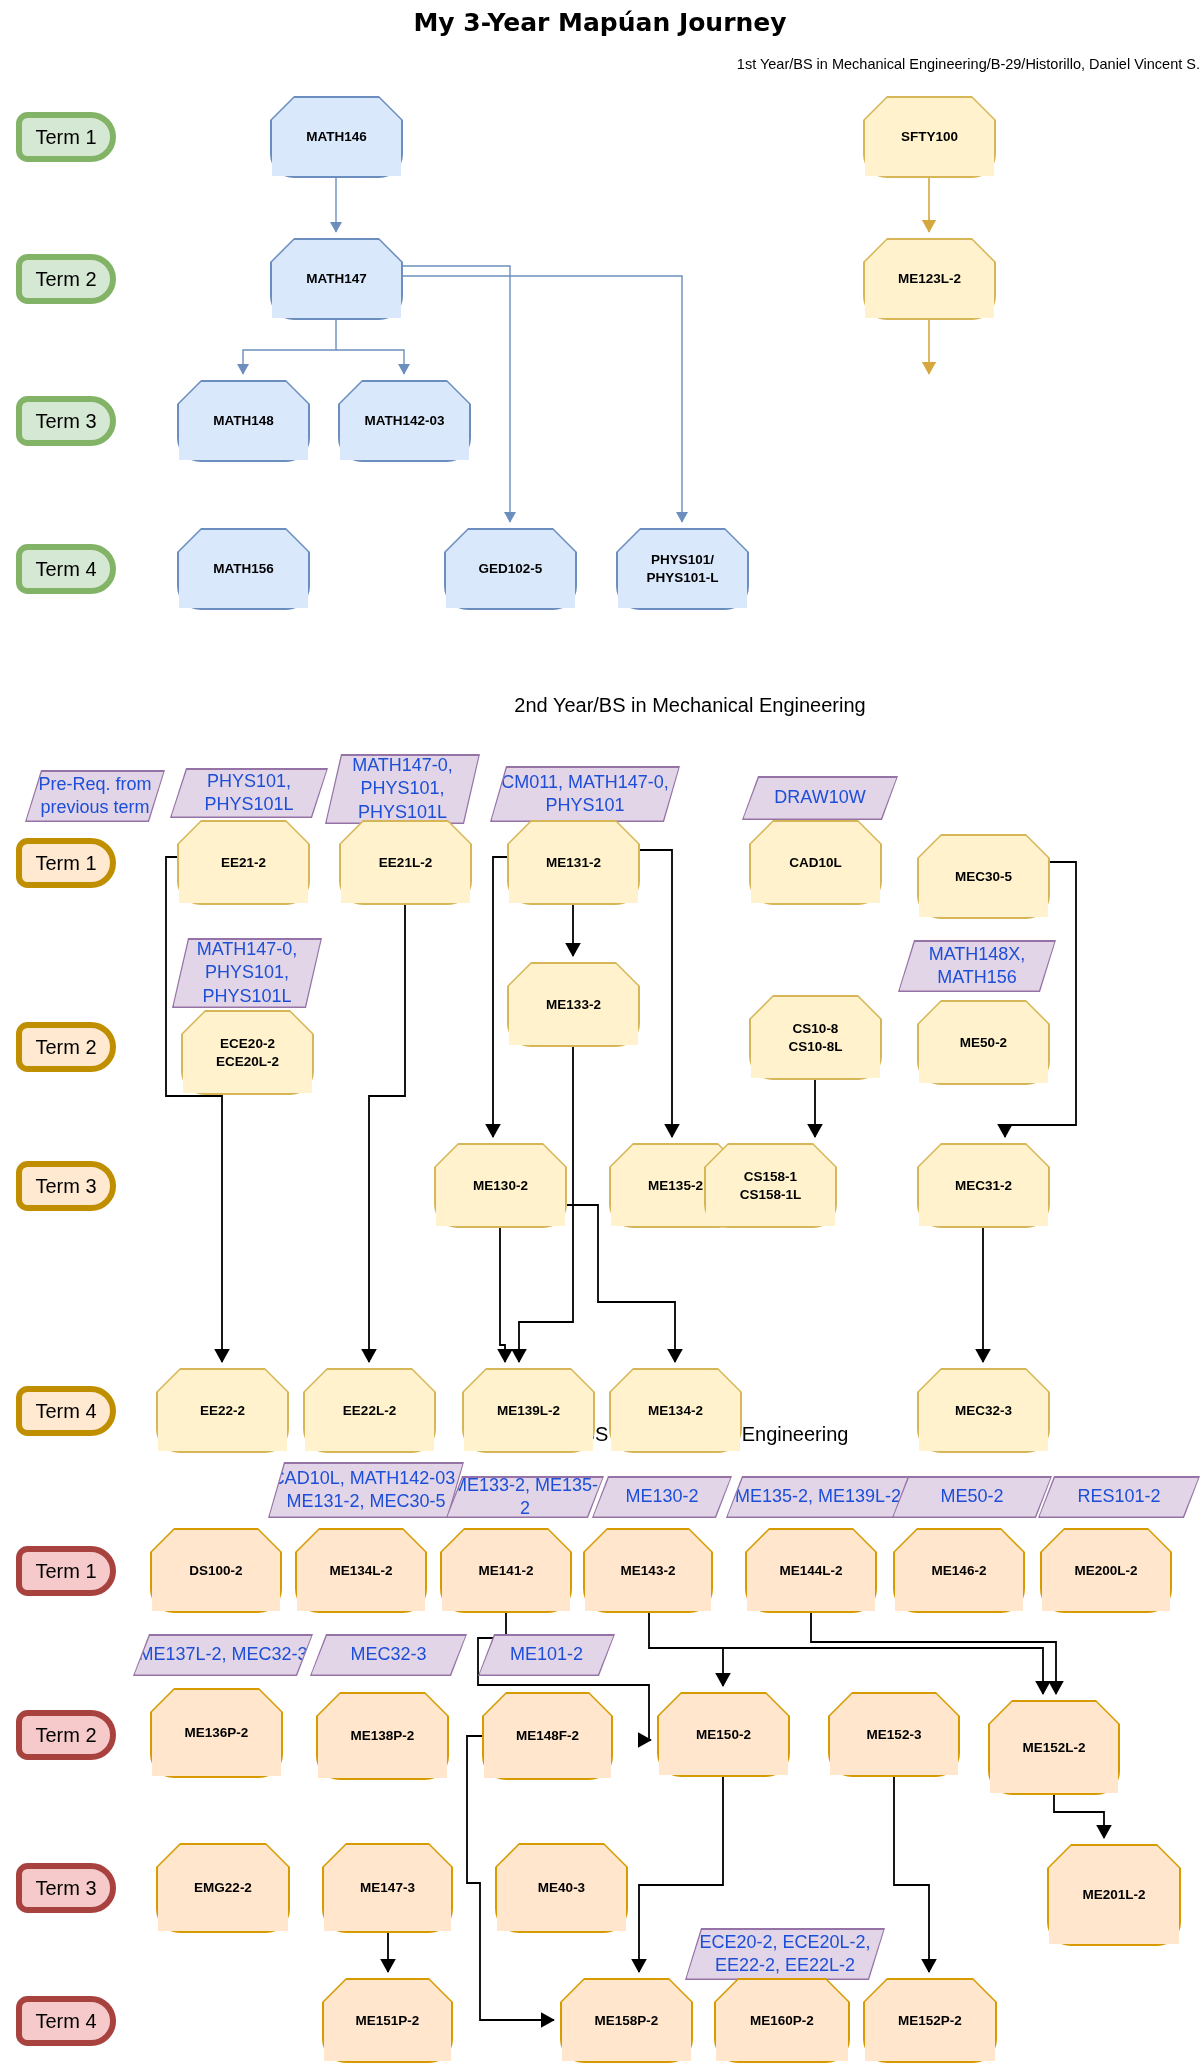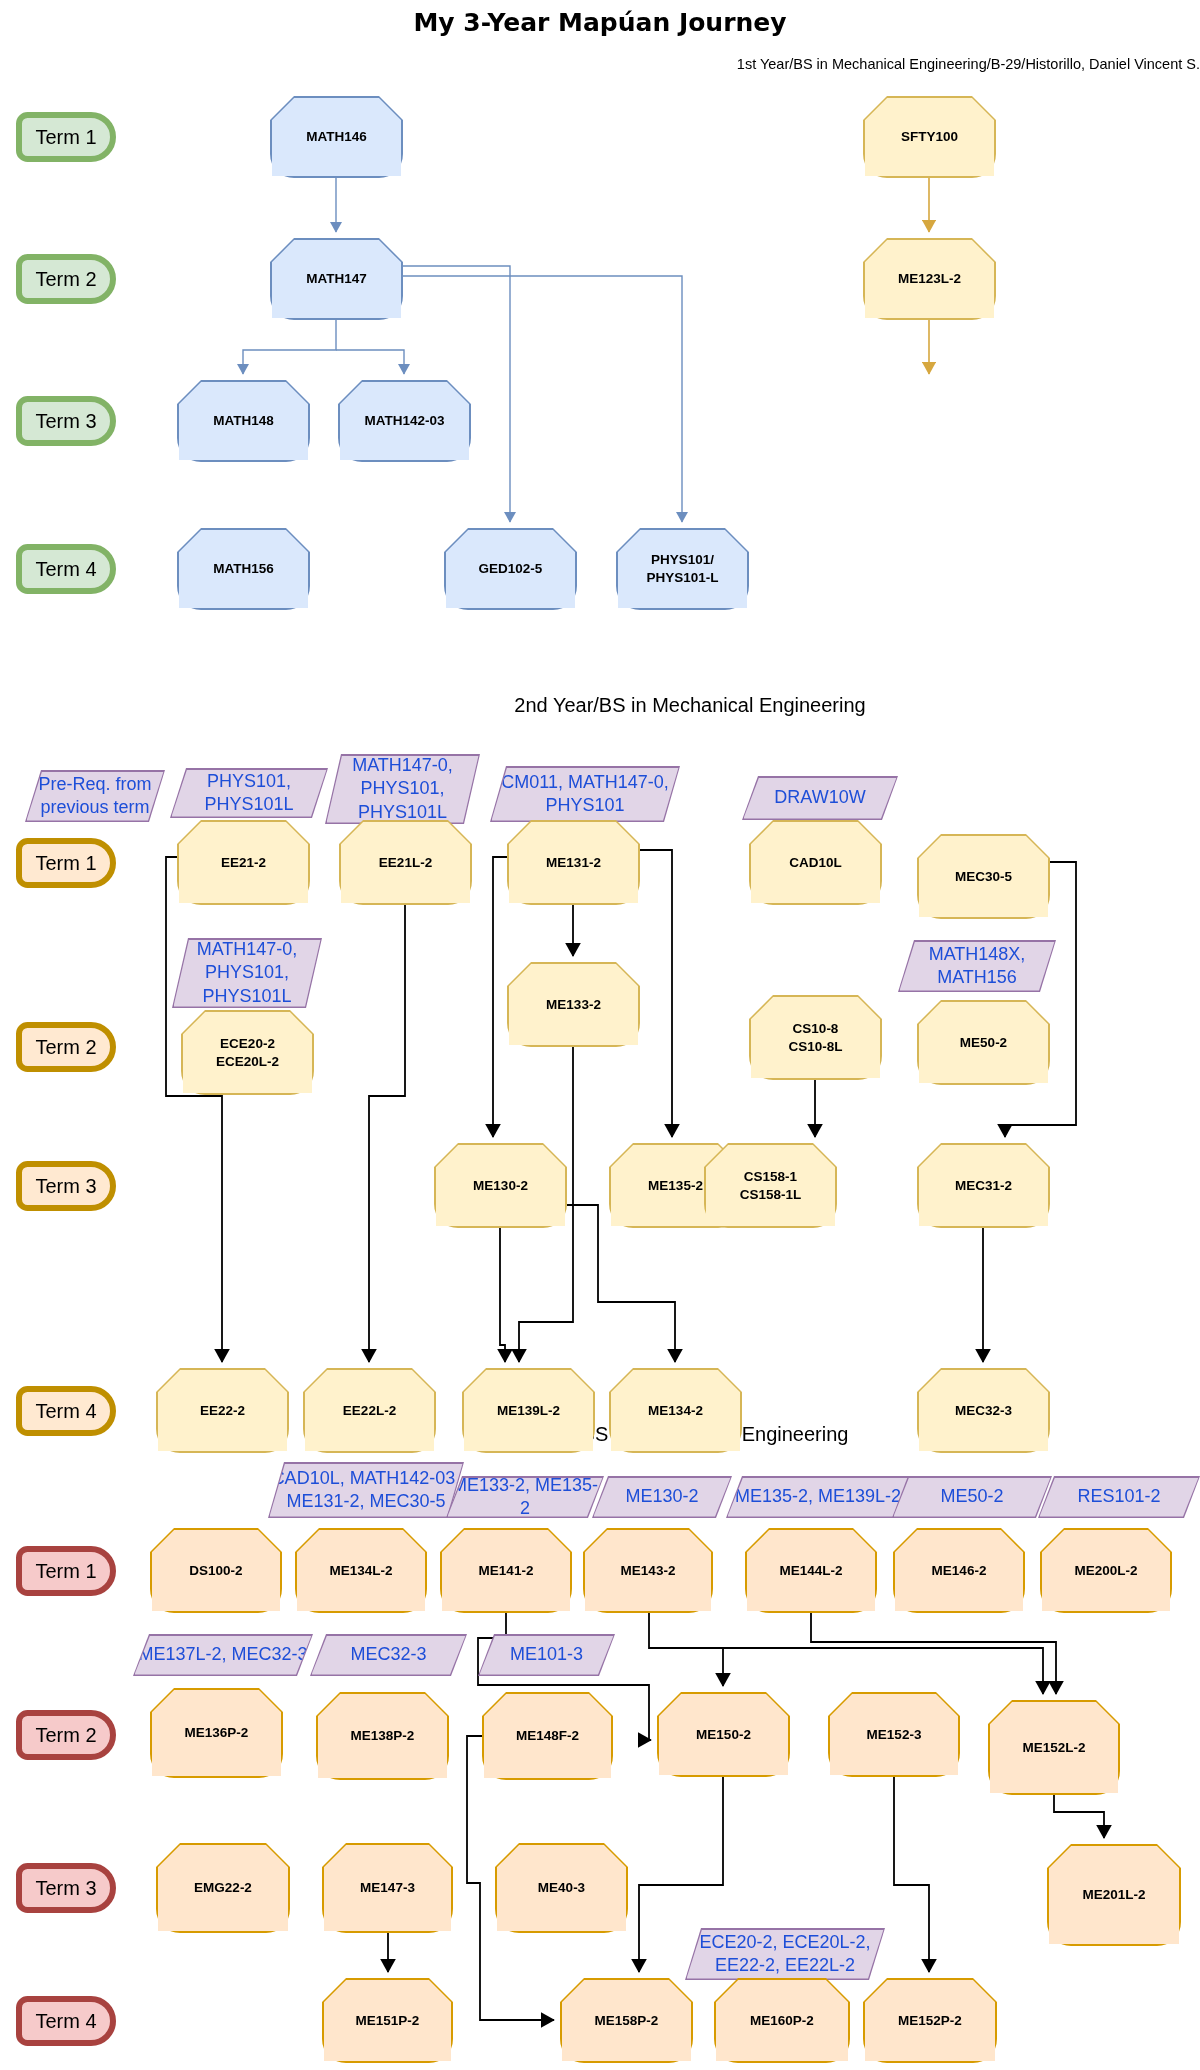--- a/index.html
+++ b/index.html
@@ -259,21 +259,21 @@
       <div class="in">ME200L-2</div>
     </div>
 
   <div class="para" style="left:133px;top:1634px;width:180px;height:42px">
       <div class="in">ME137L-2, MEC32-3</div>
     </div>
   <div class="para" style="left:310px;top:1634px;width:157px;height:42px">
       <div class="in">MEC32-3</div>
     </div>
   <div class="para" style="left:478px;top:1634px;width:137px;height:42px">
-      <div class="in">ME101-3</div>
+      <div class="in">ME101-2</div>
     </div>
 
   <div class="node o" style="left:150px;top:1688px;width:133px;height:90px">
       <div class="in">ME136P-2</div>
     </div>
   <div class="node o" style="left:316px;top:1692px;width:133px;height:88px">
       <div class="in">ME138P-2</div>
     </div>
   <div class="node o" style="left:482px;top:1692px;width:131px;height:88px">
       <div class="in">ME148F-2</div>

